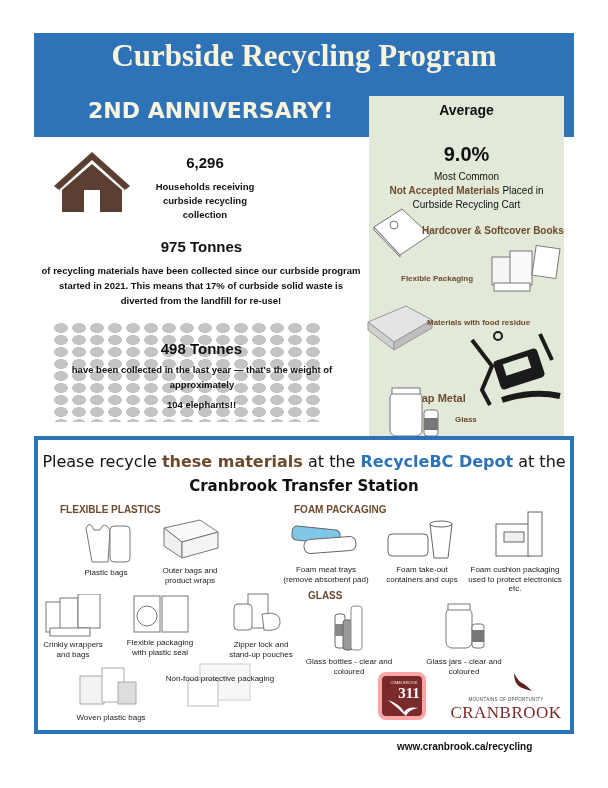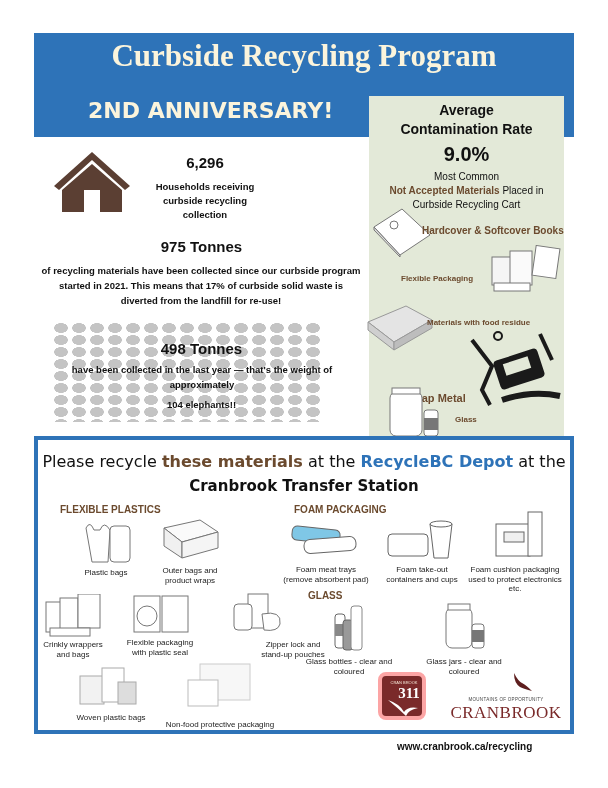--- a/index.html
+++ b/index.html
@@ -23,21 +23,20 @@
 </head>
 <body>
 
 <div class="abs header"></div>
 <div class="abs title">Curbside Recycling Program</div>
 <div class="abs anniv">2ND ANNIVERSARY!</div>
 
 <div class="abs green"></div>
 <div class="abs c b" style="left:369px;top:101px;width:195px;font-size:14px;line-height:19px;">
   <div>Average</div>
-  <div>Contamination Rate</div>
 </div>
 <div class="abs c b" style="left:369px;top:143px;width:195px;font-size:20px;">9.0%</div>
 <div class="abs c" style="left:369px;top:170px;width:195px;font-size:10px;line-height:14px;">
   <div>Most Common</div>
   <div><span class="b brown">Not Accepted Materials</span><span> Placed in</span></div>
   <div>Curbside Recycling Cart</div>
 </div>
 
 <svg class="abs" style="left:372px;top:205px;" width="60" height="52">
   <polygon points="2,22 30,4 58,30 28,50" fill="#fff" stroke="#777" stroke-width="1"></polygon>
@@ -128,34 +127,34 @@
   <circle cx="15" cy="22" r="10" fill="none" stroke="#777"></circle>
   <rect x="30" y="2" width="26" height="36" fill="#fff" stroke="#777"></rect>
 </svg>
 <div class="abs label-sm" style="left:122px;top:638px;width:76px;">Flexible packaging with plastic seal</div>
 
 <svg class="abs" style="left:232px;top:592px;" width="52" height="42">
   <rect x="16" y="2" width="20" height="34" fill="#fff" stroke="#777"></rect>
   <rect x="2" y="12" width="18" height="26" rx="4" fill="#fff" stroke="#777"></rect>
   <path d="M30 22 Q50 18 48 32 Q46 40 32 38Z" fill="#fff" stroke="#777"></path>
 </svg>
-<div class="abs label-sm" style="left:222px;top:640px;width:78px;margin-left:32px;">Zipper lock and stand-up pouches</div>
+<div class="abs label-sm" style="left:222px;top:640px;width:78px;">Zipper lock and stand-up pouches</div>
 
 <svg class="abs" style="left:78px;top:666px;" width="62" height="40">
   <rect x="2" y="10" width="24" height="28" fill="#f2f2f2" stroke="#aaa"></rect>
   <rect x="24" y="2" width="22" height="34" fill="#fff" stroke="#aaa"></rect>
   <rect x="40" y="16" width="18" height="22" fill="#ddd" stroke="#aaa"></rect>
 </svg>
 <div class="abs label-sm" style="left:66px;top:713px;width:90px;">Woven plastic bags</div>
 
 <svg class="abs" style="left:186px;top:662px;" width="66" height="46">
   <rect x="14" y="2" width="50" height="36" fill="#f7f7f7" stroke="#ccc"></rect>
   <rect x="2" y="18" width="30" height="26" fill="#fff" stroke="#bbb"></rect>
 </svg>
-<div class="abs label-sm" style="left:164px;top:674px;width:112px;margin-top:46px;">Non-food protective packaging</div>
+<div class="abs label-sm" style="left:164px;top:674px;width:112px;">Non-food protective packaging</div>
 
 <div class="abs sect" style="left:294px;top:504px;">FOAM PACKAGING</div>
 
 <svg class="abs" style="left:290px;top:524px;" width="70" height="34">
   <rect x="2" y="4" width="48" height="14" rx="5" fill="#7fc7e6" stroke="#666" transform="rotate(6 26 11)"></rect>
   <rect x="14" y="14" width="52" height="14" rx="6" fill="#fff" stroke="#666" transform="rotate(-4 40 21)"></rect>
 </svg>
 <div class="abs label-sm" style="left:282px;top:565px;width:88px;">Foam meat trays (remove absorbent pad)</div>
 
 <svg class="abs" style="left:386px;top:518px;" width="70" height="42">

